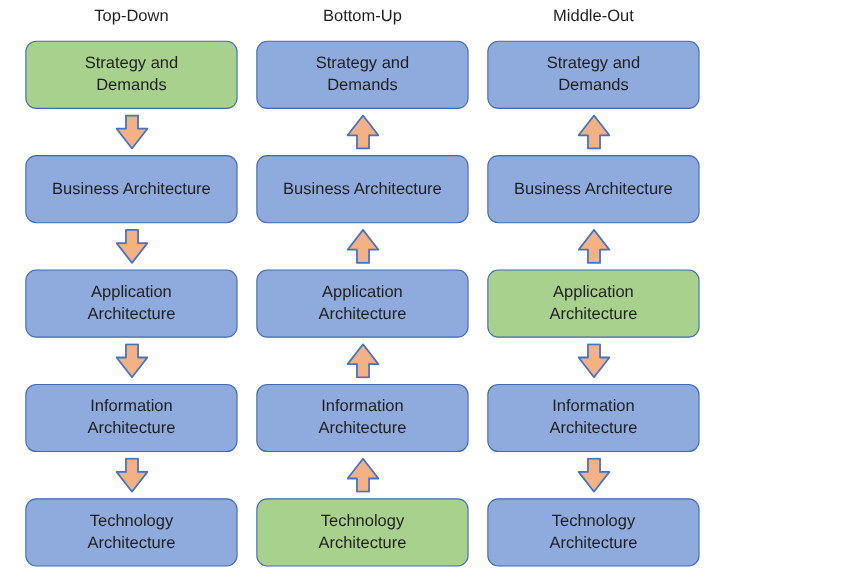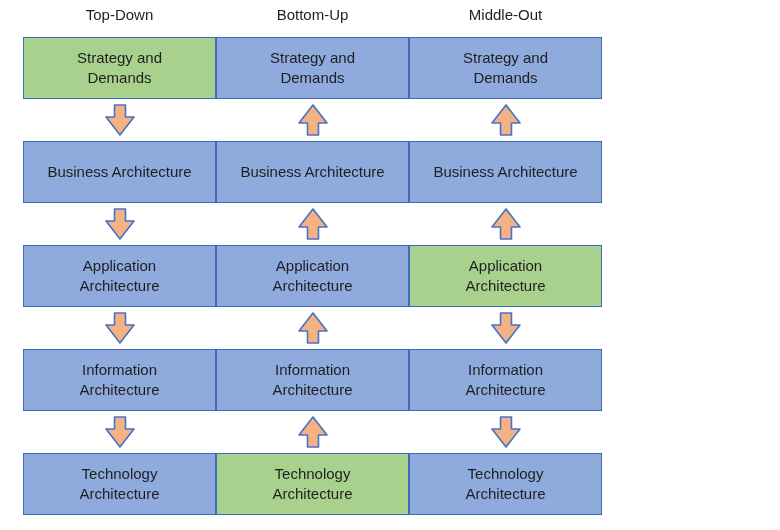--- a/index.html
+++ b/index.html
@@ -8,41 +8,42 @@
     background: #ffffff;
     font-family: "Liberation Sans", sans-serif;
     color: #1f1f1f;
   }
   .diagram {
     width: 658px;
     height: 530px;
     box-sizing: border-box;
     padding: 6px 22px 0 23px;
     display: flex;
+    justify-content: space-between;
     background: #ffffff;
   }
   .column {
     width: 193px;
     display: flex;
     flex-direction: column;
     align-items: center;
   }
   .col-title {
     font-size: 15px;
     line-height: 18px;
     margin-bottom: 13px;
     text-align: center;
     color: #1f1f1f;
   }
   .box {
     width: 193px;
     height: 62px;
     box-sizing: border-box;
     border: 1.6px solid #3f6bb5;
-    border-radius: 0;
+    border-radius: 10px;
     display: flex;
     flex-direction: column;
     align-items: center;
     justify-content: center;
     text-align: center;
     font-size: 15px;
   }
   .box[data-variant="blue"]  { background: #8faadc; }
   .box[data-variant="green"] { background: #a9d18e; }
   .box-line {

